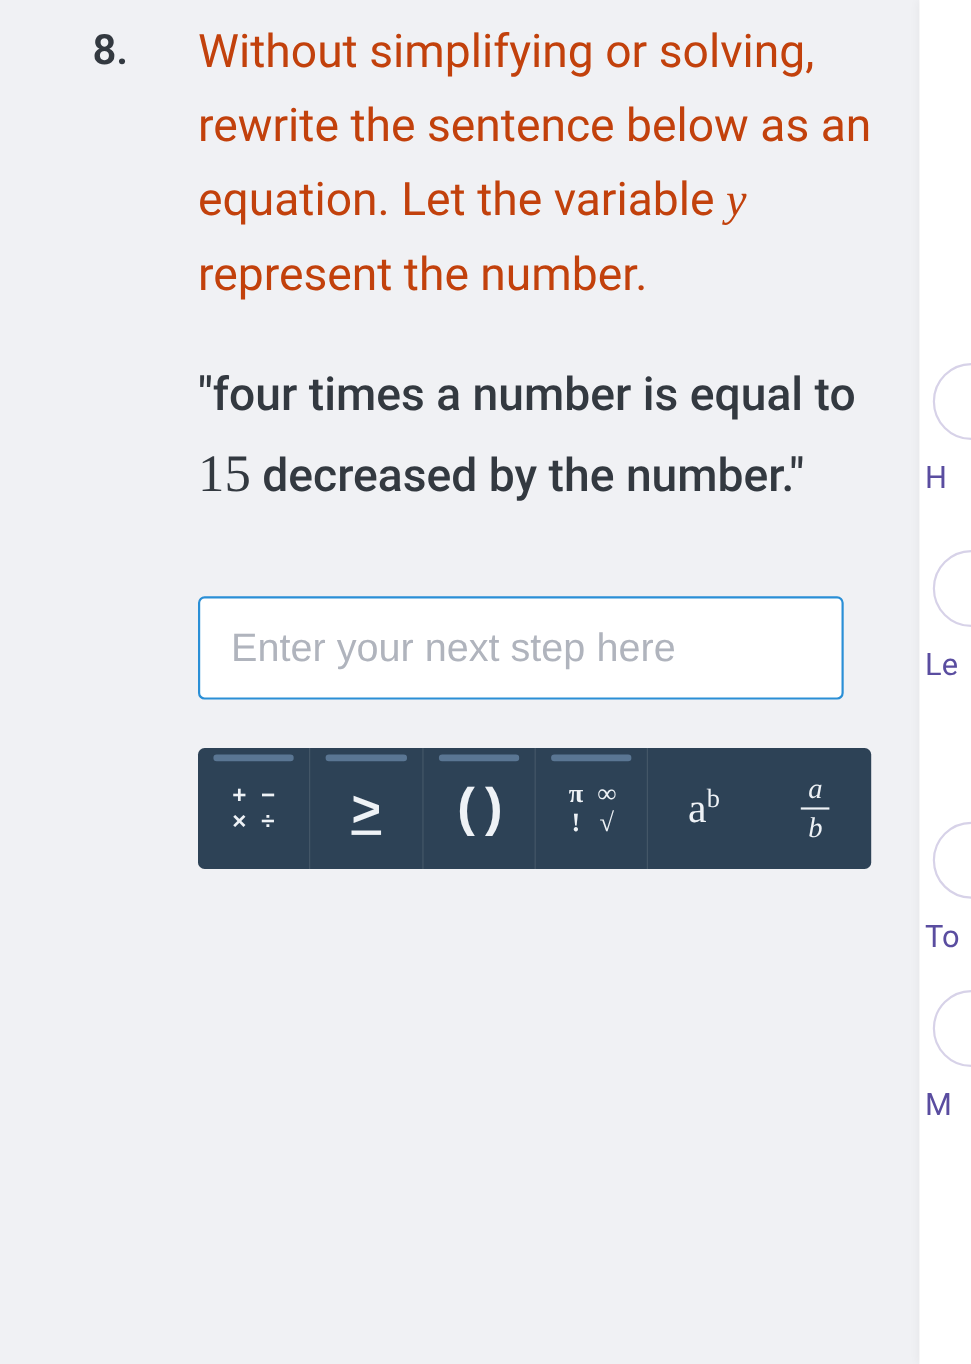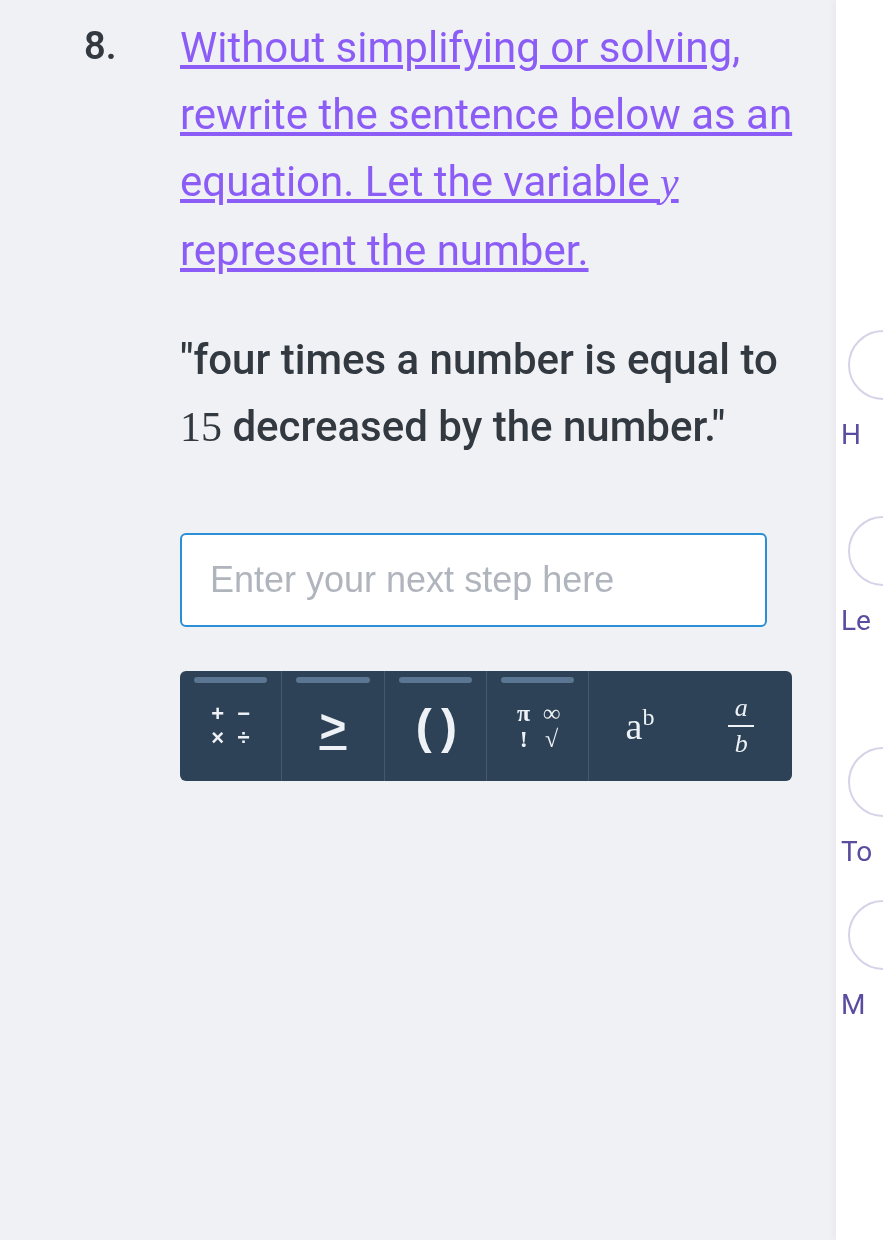--- a/index.html
+++ b/index.html
@@ -29,39 +29,38 @@
     text-align: left;
     padding-top: 10px;
   }
   .qcontent {
     flex: 1;
     padding-right: 30px;
   }
   .qtext {
     font-size: 42px;
     line-height: 1.6;
-    color: #8b5cf6;
+    color: #c2410c;
     font-weight: 400;
-    text-decoration: underline;
   }
   .qtext .mathvar {
     font-family: Georgia, "Times New Roman", serif;
     font-style: italic;
     font-size: 42px;
   }
   .quote {
     margin-top: 42px;
     font-size: 42px;
     line-height: 1.6;
     color: #333940;
     font-weight: 500;
   }
   .quote .mathnum {
     font-family: Georgia, "Times New Roman", serif;
-    font-size: 42px;
+    font-size: 48px;
     font-weight: 400;
   }
   .answer-input {
     margin-top: 72px;
     margin-left: 180px;
     width: 587px;
     height: 94px;
     border: 2px solid #2a8fd6;
     border-radius: 6px;
     background: #fff;
@@ -236,21 +235,21 @@
       </div>
     </div>
   </div>
 </div>
 
 <div class="side-panel">
   <div class="side-item" style="top:330px">
     <div class="side-circle"></div>
     <div class="side-label">H</div>
   </div>
-  <div class="side-item" style="top:516px">
+  <div class="side-item" style="top:500px">
     <div class="side-circle"></div>
     <div class="side-label">Le</div>
   </div>
   <div class="side-item" style="top:747px">
     <div class="side-circle"></div>
     <div class="side-label">To</div>
   </div>
   <div class="side-item" style="top:900px">
     <div class="side-circle"></div>
     <div class="side-label">M</div>

